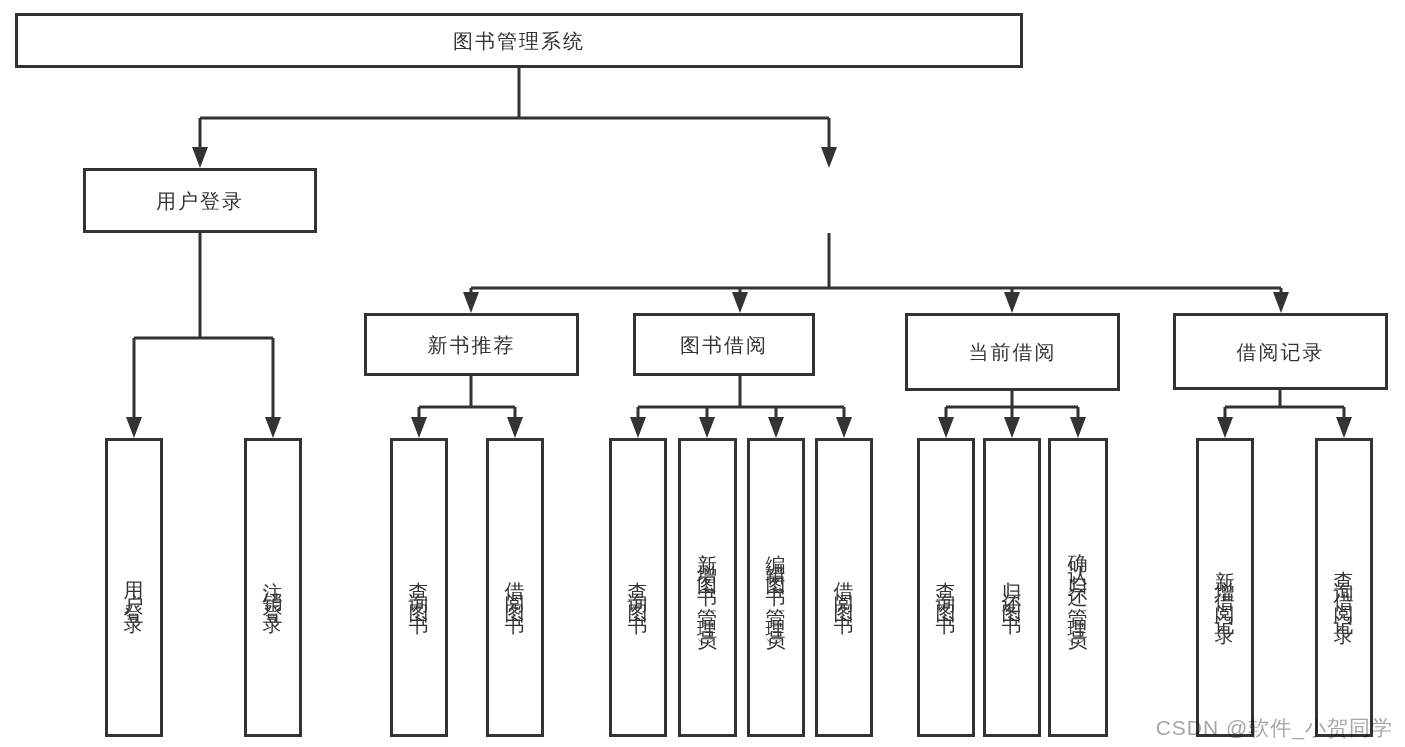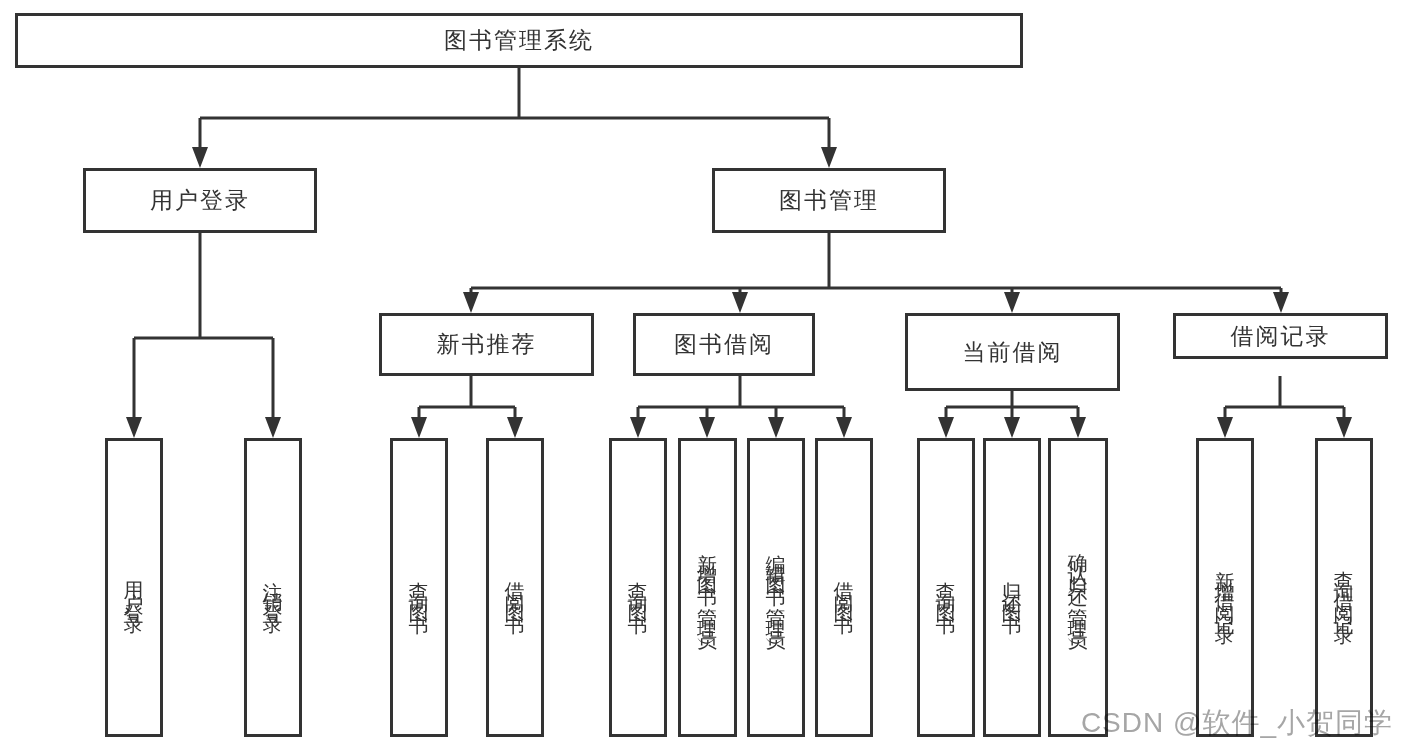--- a/index.html
+++ b/index.html
@@ -18,33 +18,33 @@
     box-sizing:border-box;
     border:3px solid #333333;
     background:#ffffff;
     color:#333333;
     display:flex;
     align-items:center;
     justify-content:center;
     z-index:2;
     line-height:1;
   }
-  .hbox{font-size:23px;letter-spacing:2px;white-space:nowrap;}
+  .hbox{font-size:20px;letter-spacing:2px;white-space:nowrap;}
   .vbox{
     font-size:20px;
     letter-spacing:11px;
     writing-mode:vertical-rl;
     text-orientation:mixed;
   }
   .watermark{
     position:absolute;
     right:12px;
     bottom:5px;
     z-index:3;
-    font-size:28px;
+    font-size:21px;
     color:#a6a6a6;
     letter-spacing:1px;
     mix-blend-mode:multiply;
     white-space:nowrap;
   }
 </style>
 </head>
 <body>
 
 <div class="stage">
@@ -71,26 +71,25 @@
       M134,438 l-8,-21 h16 z  M273,438 l-8,-21 h16 z
       M419,438 l-8,-21 h16 z  M515,438 l-8,-21 h16 z
       M638,438 l-8,-21 h16 z  M707,438 l-8,-21 h16 z  M776,438 l-8,-21 h16 z  M844,438 l-8,-21 h16 z
       M946,438 l-8,-21 h16 z  M1012,438 l-8,-21 h16 z  M1078,438 l-8,-21 h16 z
       M1225,438 l-8,-21 h16 z M1344,438 l-8,-21 h16 z"></path>
   </svg>
 
   <div class="box hbox" style="left:15px;top:13px;width:1008px;height:55px;">图书管理系统</div>
 
   <div class="box hbox" style="left:83px;top:168px;width:234px;height:65px;">用户登录</div>
-  <div class="box hbox" style="left:712px;top:168px;width:234px;height:65px;">图书管理</div>
 
-  <div class="box hbox" style="left:364px;top:313px;width:215px;height:63px;margin-left:15px;">新书推荐</div>
+  <div class="box hbox" style="left:364px;top:313px;width:215px;height:63px;">新书推荐</div>
   <div class="box hbox" style="left:633px;top:313px;width:182px;height:63px;">图书借阅</div>
   <div class="box hbox" style="left:905px;top:313px;width:215px;height:78px;">当前借阅</div>
-  <div class="box hbox" style="left:1173px;top:313px;width:215px;height:46px;">借阅记录</div>
+  <div class="box hbox" style="left:1173px;top:313px;width:215px;height:77px;">借阅记录</div>
 
   <div class="box vbox" style="left:105px;top:438px;width:58px;height:299px;">用户登录</div>
   <div class="box vbox" style="left:244px;top:438px;width:58px;height:299px;">注销登录</div>
 
   <div class="box vbox" style="left:390px;top:438px;width:58px;height:299px;">查询图书</div>
   <div class="box vbox" style="left:486px;top:438px;width:58px;height:299px;">借阅图书</div>
 
   <div class="box vbox" style="left:609px;top:438px;width:58px;height:299px;">查询图书</div>
   <div class="box vbox" style="left:678px;top:438px;width:59px;height:299px;">新增图书（管理员）</div>
   <div class="box vbox" style="left:747px;top:438px;width:58px;height:299px;">编辑图书（管理员）</div>

